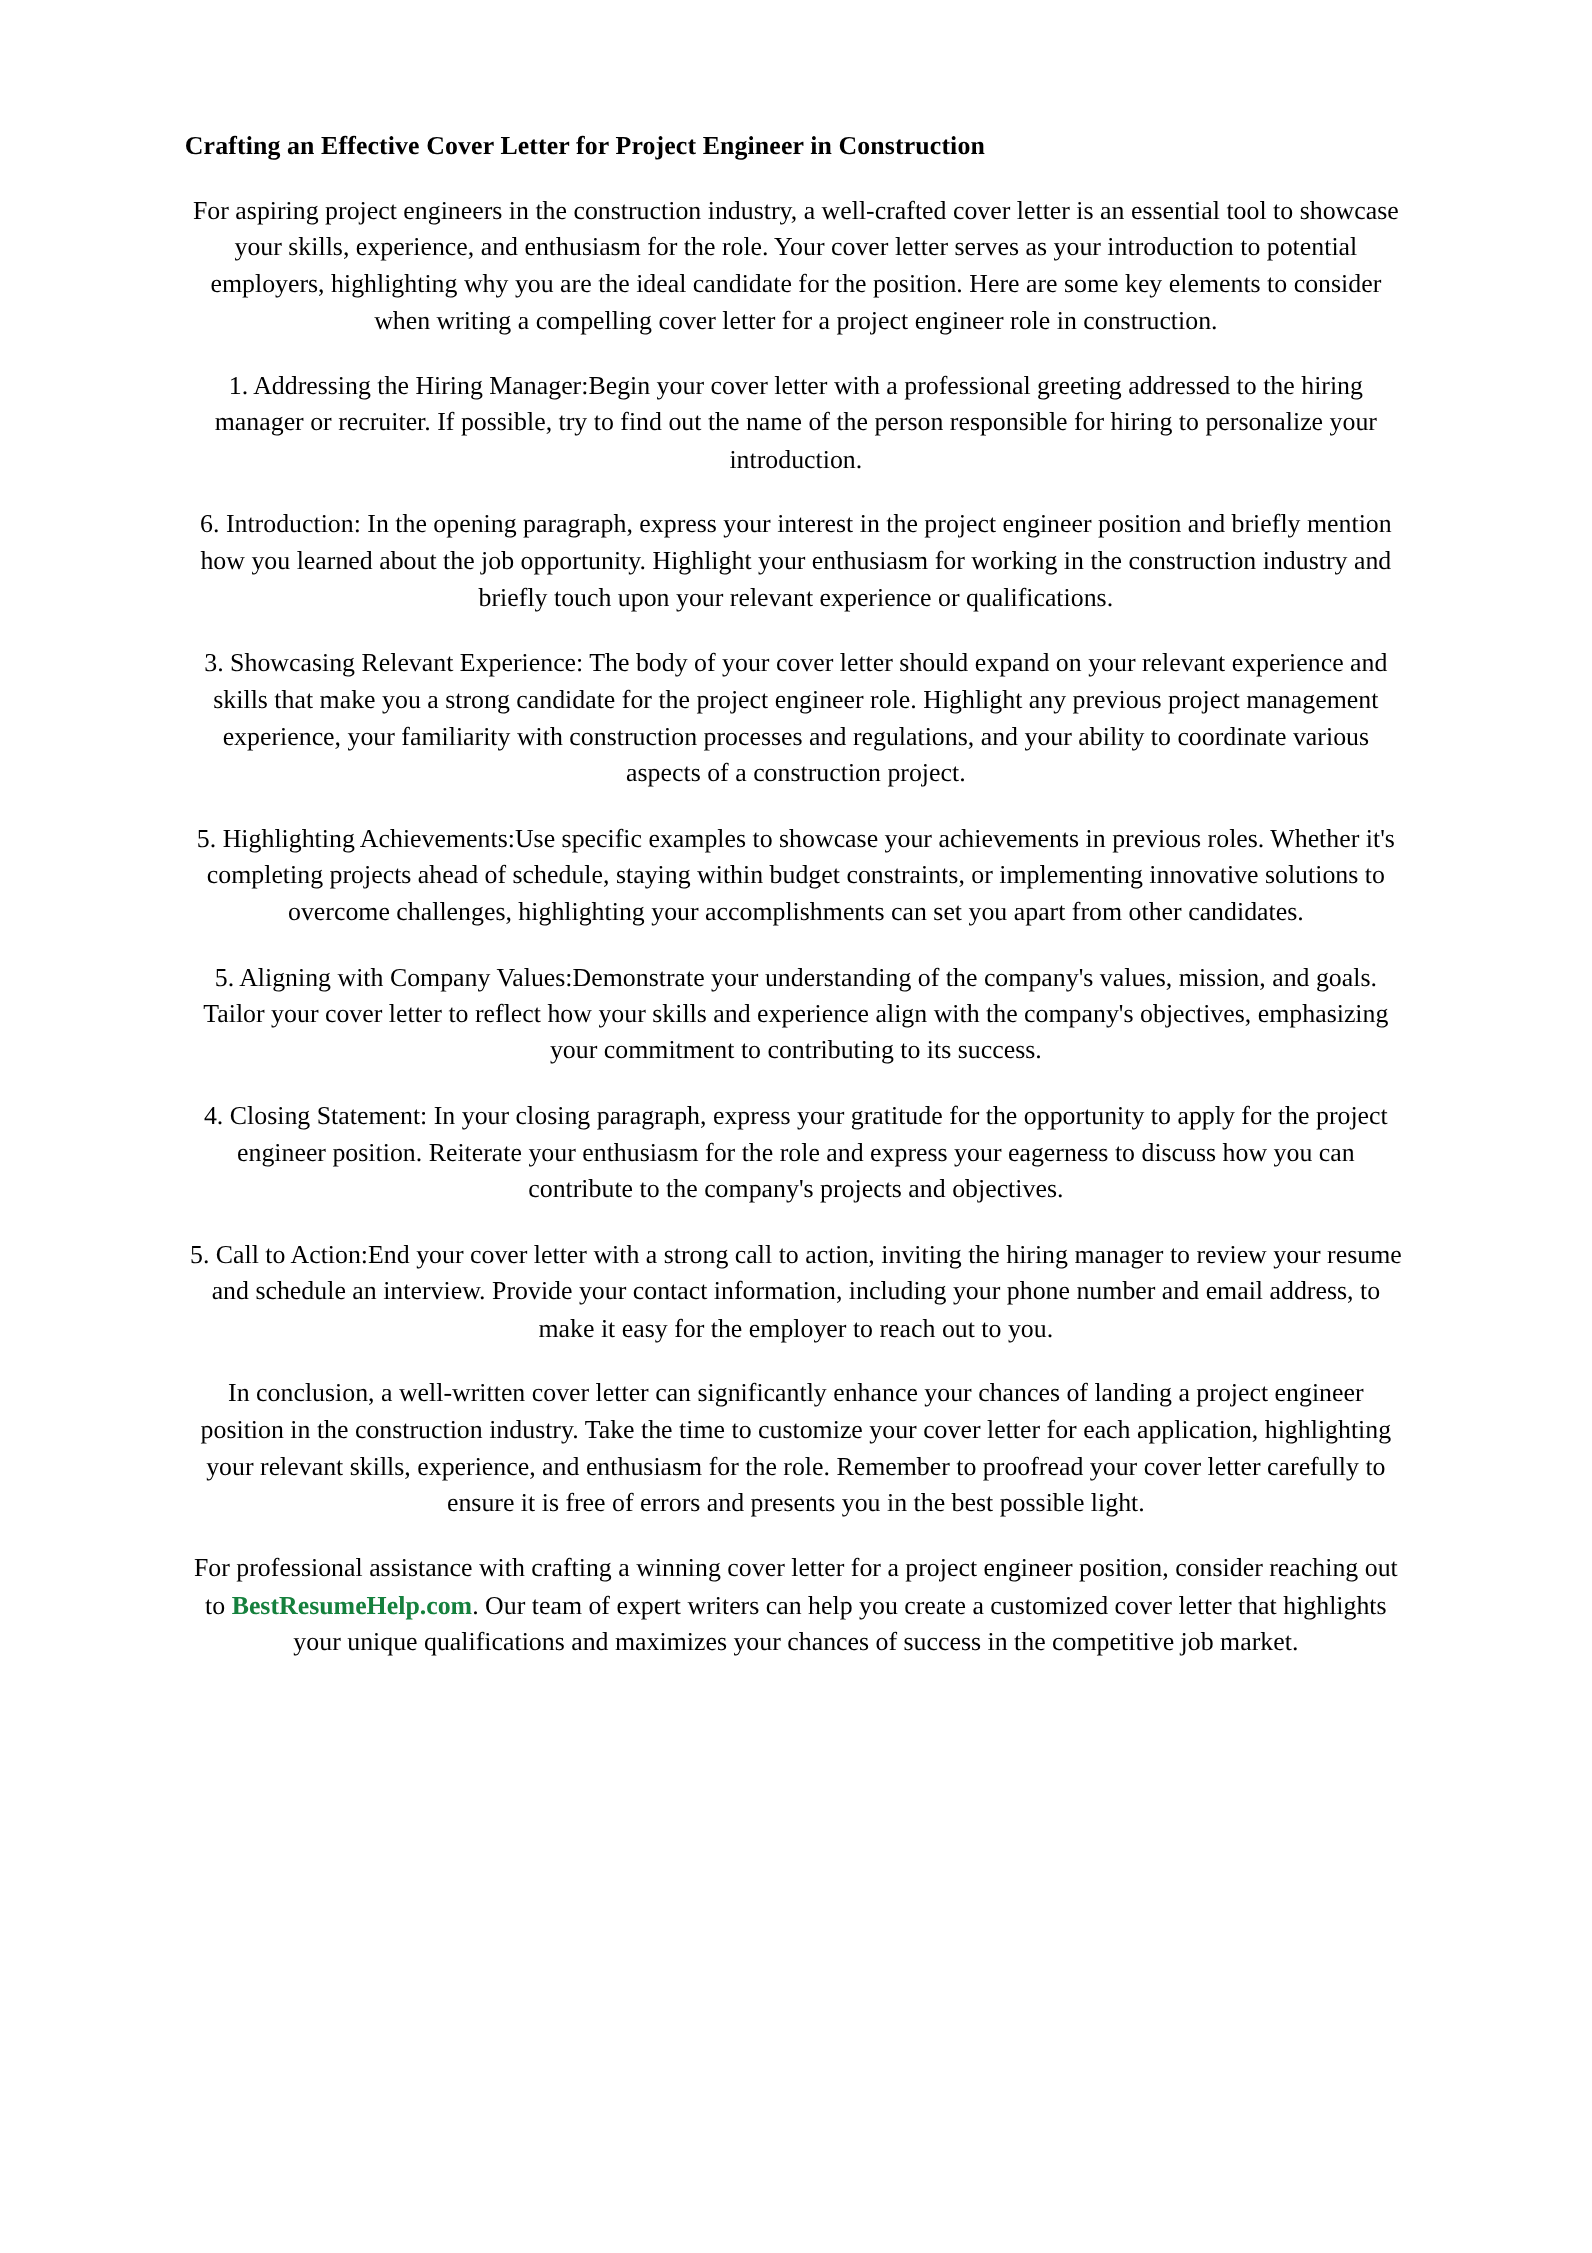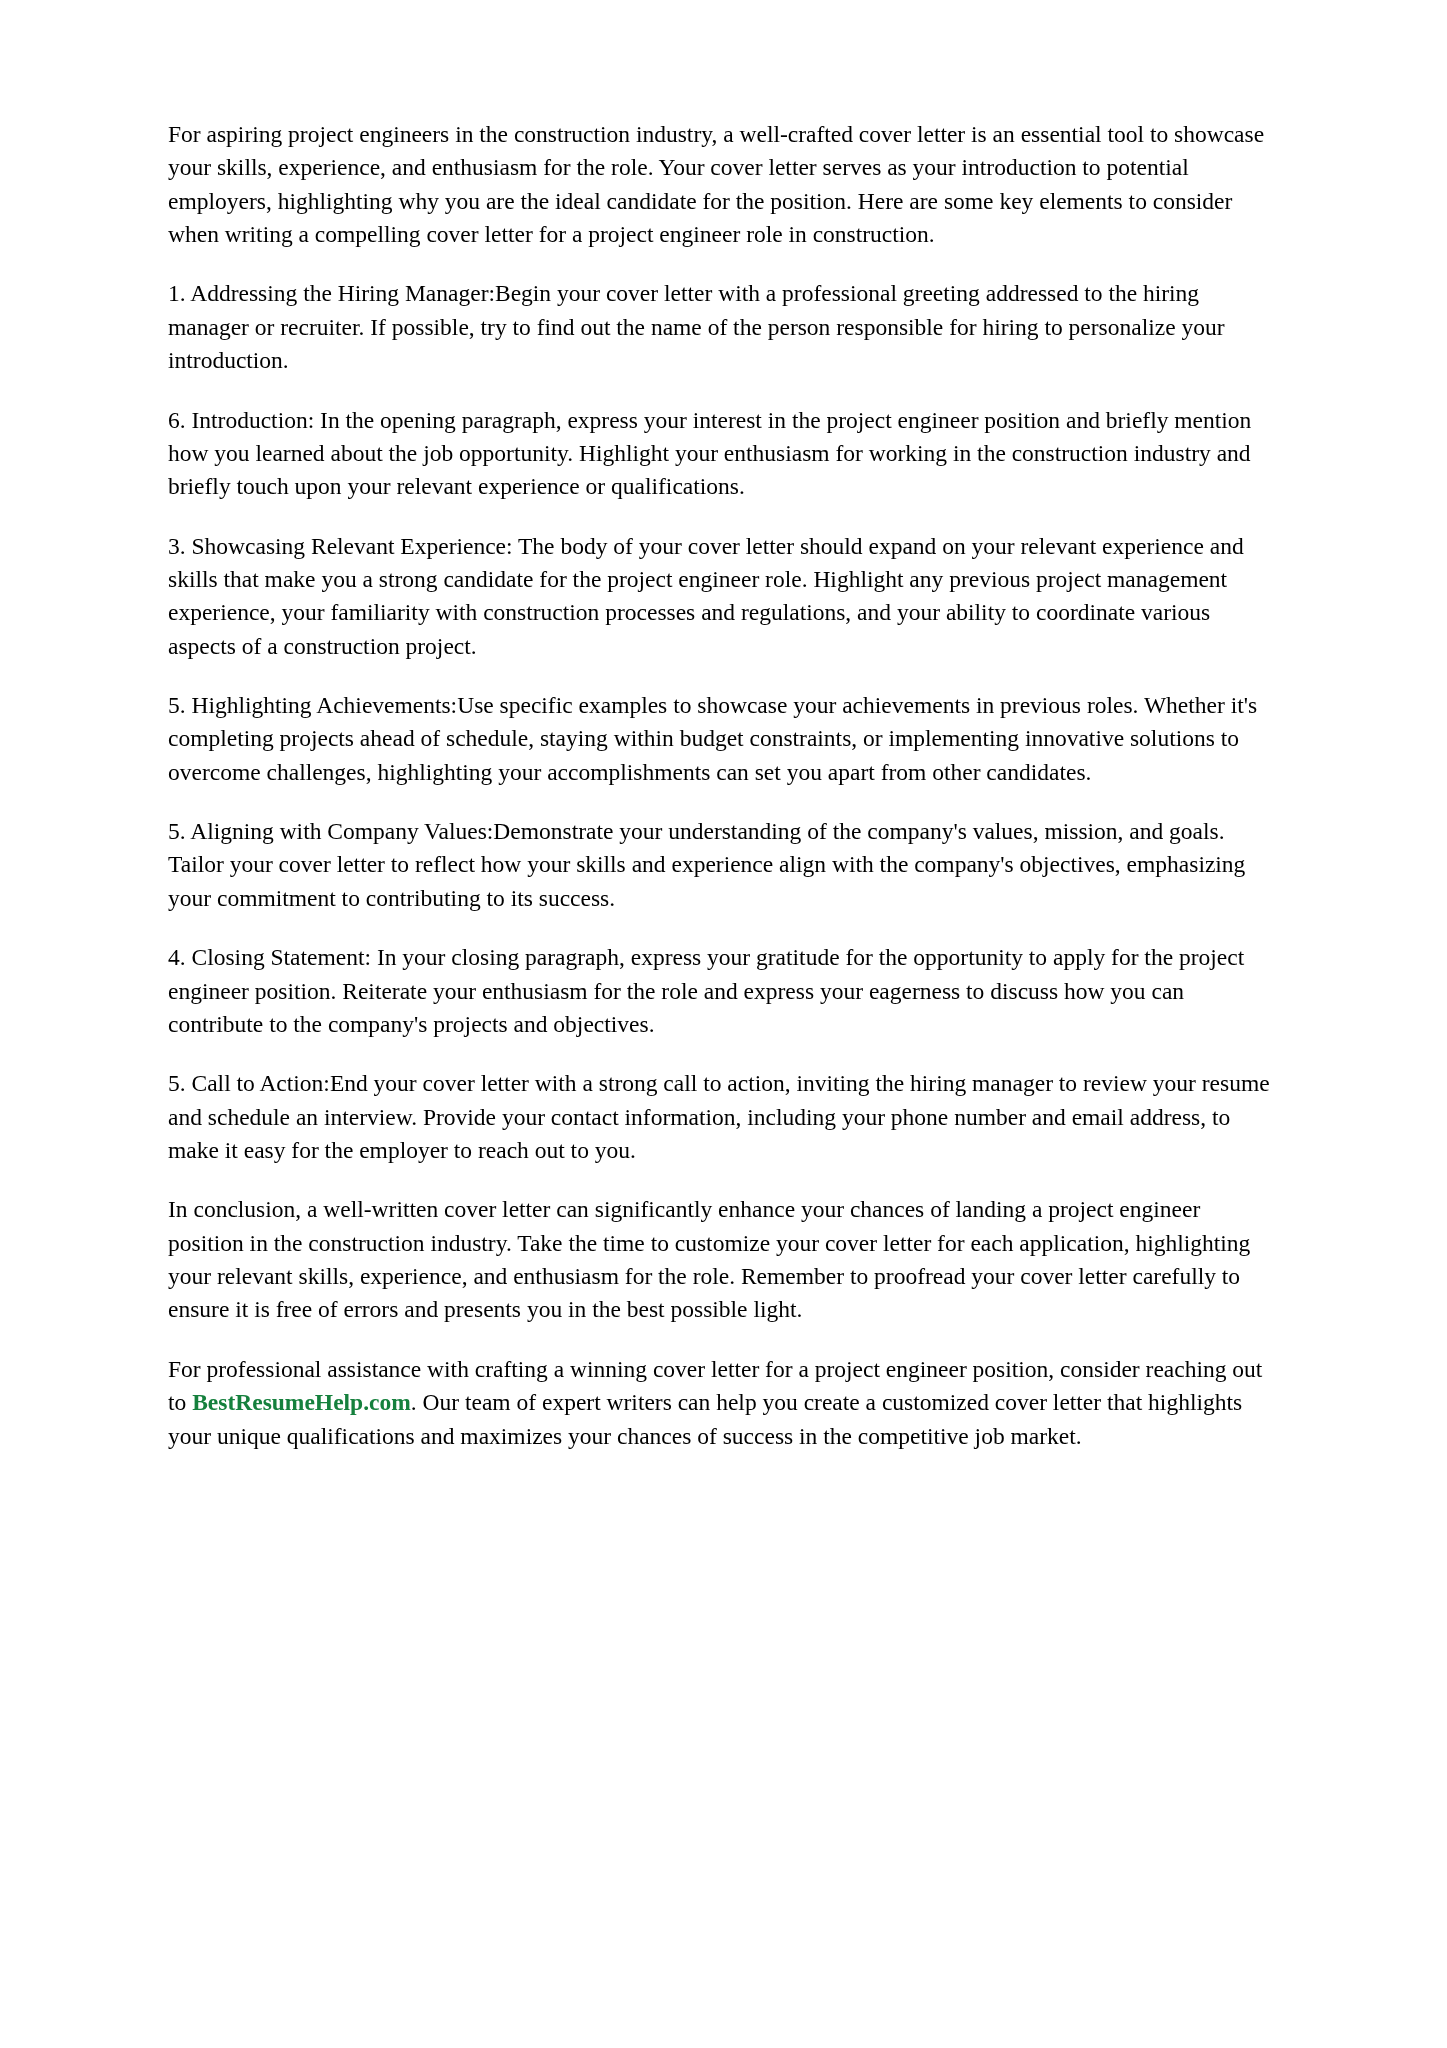--- a/index.html
+++ b/index.html
@@ -26,21 +26,21 @@
     font-size: 23.5px;
     font-weight: bold;
     line-height: 1.3;
     margin: 0 0 27px 0;
     letter-spacing: 0.1px;
   }
   p.para {
     font-size: 23.5px;
     line-height: 1.42;
     margin: 0 0 26px 0;
-    text-align: left;
+    text-align: center;
   }
   p.para:last-child {
     margin-bottom: 0;
   }
   .lead-bold {
     font-weight: normal;
   }
   .link {
     color: #15803d;
     font-weight: bold;
@@ -48,20 +48,21 @@
   }
   .link-wrap {
     white-space: nowrap;
   }
 </style>
 </head>
 <body>
 
 <div class="page">
 
+  <h1 class="doc-title">Crafting an Effective Cover Letter for Project Engineer in Construction</h1>
 
   <p class="para"><span>For aspiring project engineers in the construction industry, a well-crafted cover letter is an essential tool to showcase your skills, experience, and enthusiasm for the role. Your cover letter serves as your introduction to potential employers, highlighting why you are the ideal candidate for the position. Here are some key elements to consider when writing a compelling cover letter for a project engineer role in construction.</span></p>
 
   <p class="para"><span class="lead-bold">1. Addressing the Hiring Manager:</span><span>Begin your cover letter with a professional greeting addressed to the hiring manager or recruiter. If possible, try to find out the name of the person responsible for hiring to personalize your introduction.</span></p>
 
   <p class="para"><span class="lead-bold">6. Introduction:</span><span> In the opening paragraph, express your interest in the project engineer position and briefly mention how you learned about the job opportunity. Highlight your enthusiasm for working in the construction industry and briefly touch upon your relevant experience or qualifications.</span></p>
 
   <p class="para"><span class="lead-bold">3. Showcasing Relevant Experience:</span><span> The body of your cover letter should expand on your relevant experience and skills that make you a strong candidate for the project engineer role. Highlight any previous project management experience, your familiarity with construction processes and regulations, and your ability to coordinate various aspects of a construction project.</span></p>
 
   <p class="para"><span class="lead-bold">5. Highlighting Achievements:</span><span>Use specific examples to showcase your achievements in previous roles. Whether it's completing projects ahead of schedule, staying within budget constraints, or implementing innovative solutions to overcome challenges, highlighting your accomplishments can set you apart from other candidates.</span></p>

